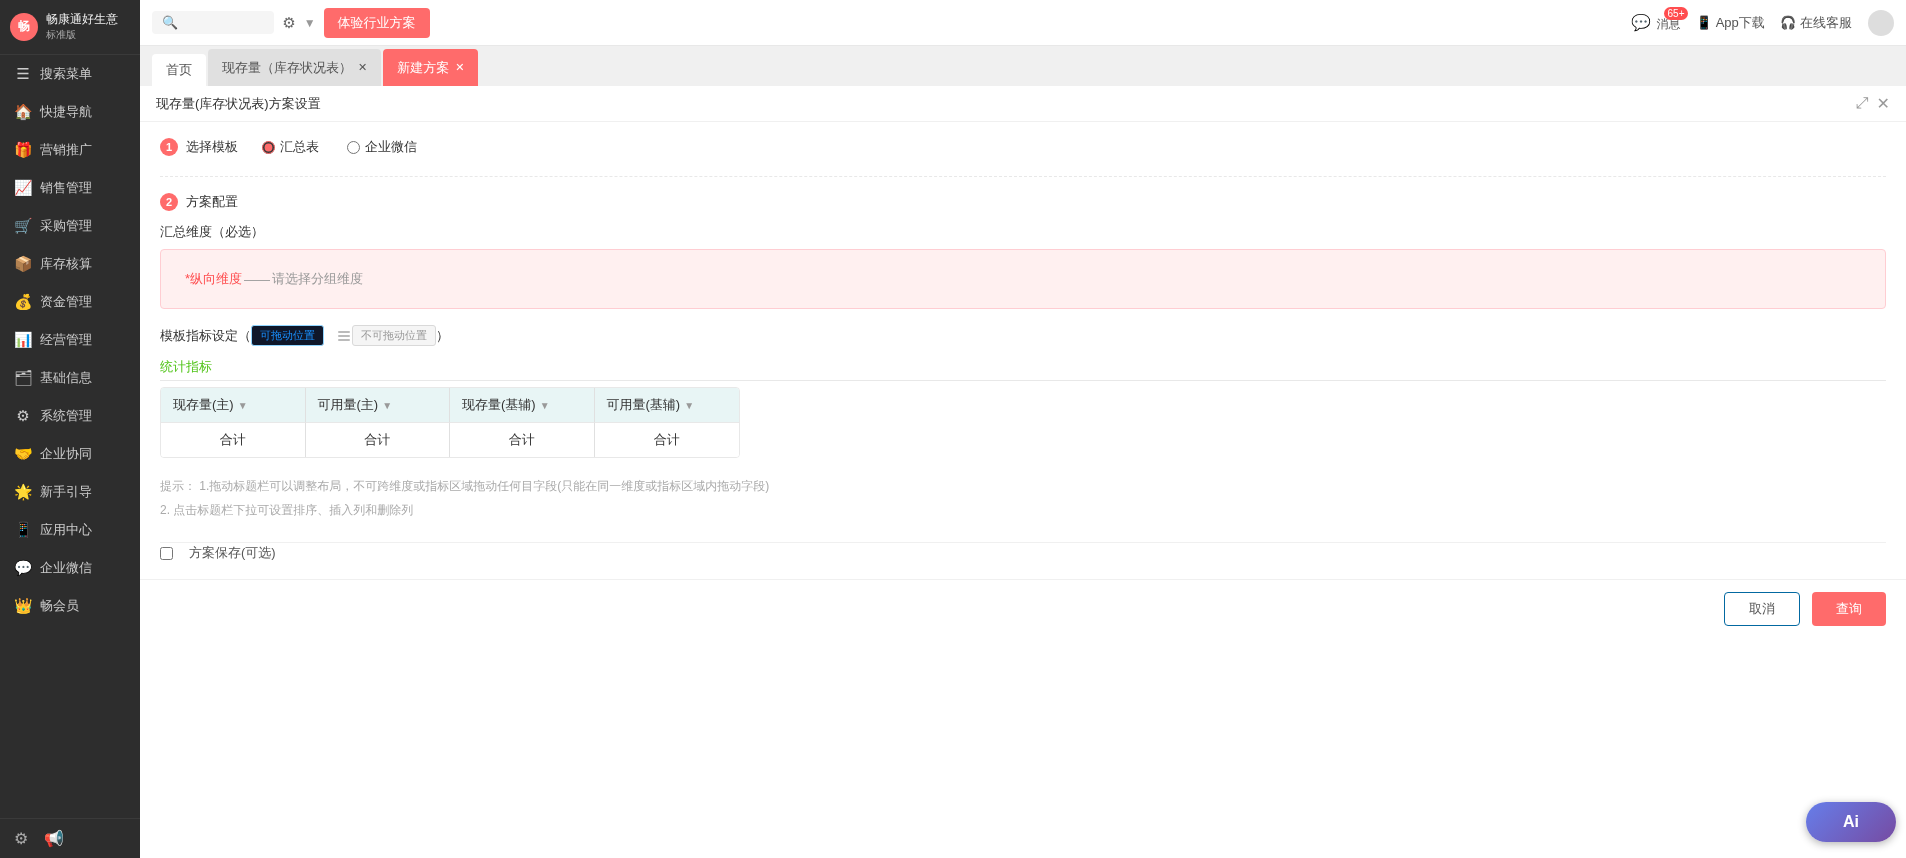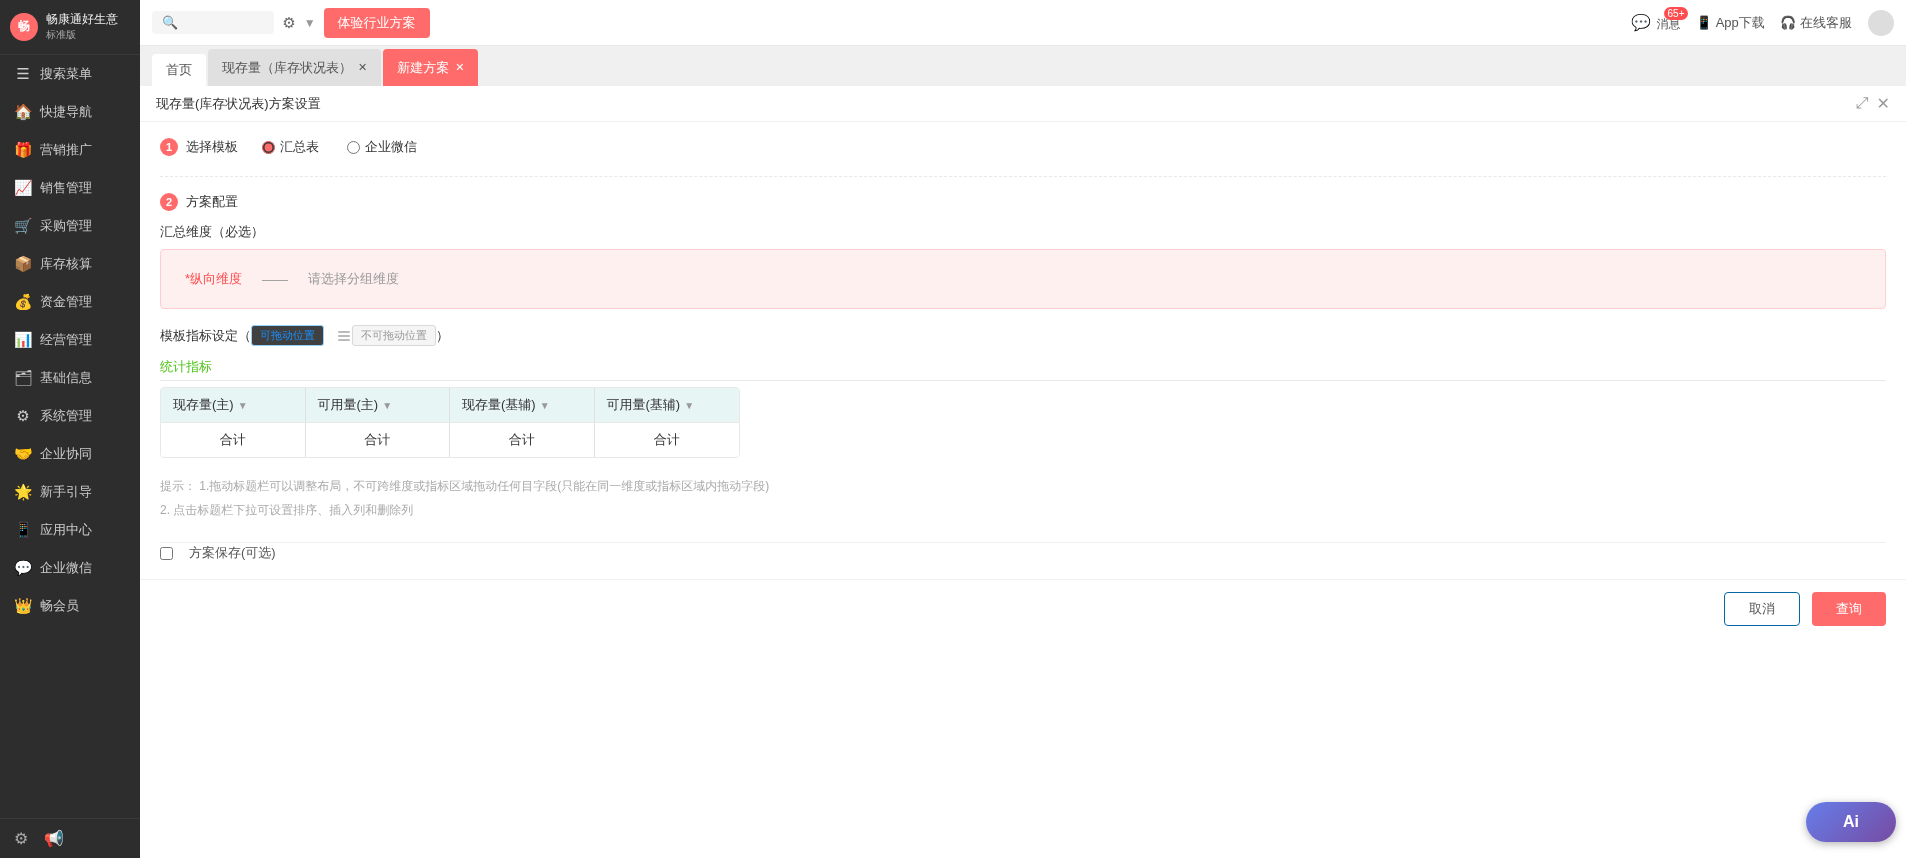--- a/index.html
+++ b/index.html
@@ -176,31 +176,31 @@
     .schema-config { margin-top: 4px; }
     .config-label { font-size: 13px; color: #333; margin-bottom: 8px; }
 
     
     .dimension-box {
       background: #fff0f0;
       border: 1px solid #ffcdd2;
       border-radius: 4px;
       padding: 20px 24px;
       margin-bottom: 16px;
-      display: flex; align-items: center; gap: 20px;
+      display: flex; align-items: center; gap: 2px;
     }
     .dim-required { color: #ff4d4f; font-size: 13px; }
     .dim-line { color: #999; }
     .dim-placeholder { color: #999; font-size: 13px; }
 
     
     .indicator-settings { margin-bottom: 12px; }
     .indicator-settings-label { font-size: 13px; color: #333; margin-bottom: 8px; display: flex; align-items: center; gap: 0; }
     .tag-draggable {
-      background: #404040; border: 1px solid #91d5ff;
+      background: #0f172a; border: 1px solid #91d5ff;
       color: #1890ff; padding: 2px 8px; border-radius: 3px; font-size: 11px;
     }
     .tag-fixed {
       background: #f5f5f5; border: 1px solid #d9d9d9;
       color: #999; padding: 2px 8px; border-radius: 3px; font-size: 11px;
     }
 
     
     .stats-section-label {
       font-size: 13px; color: #52c41a; margin-bottom: 6px;

